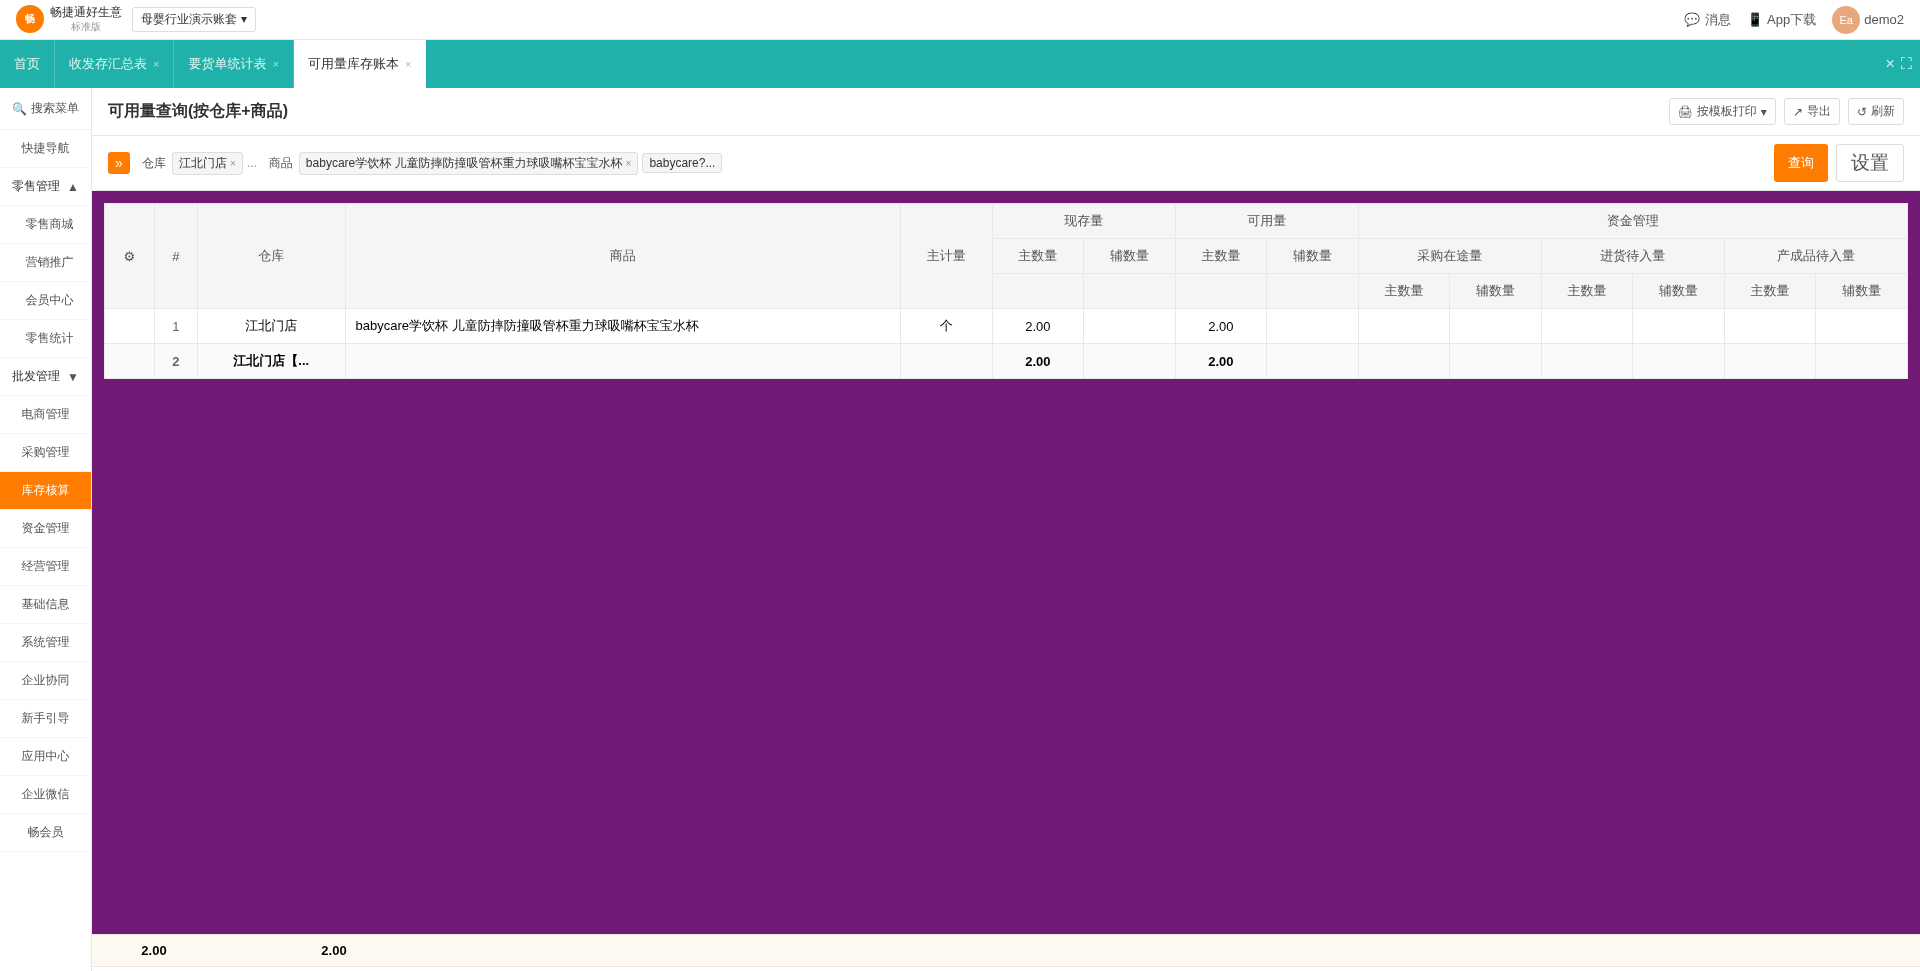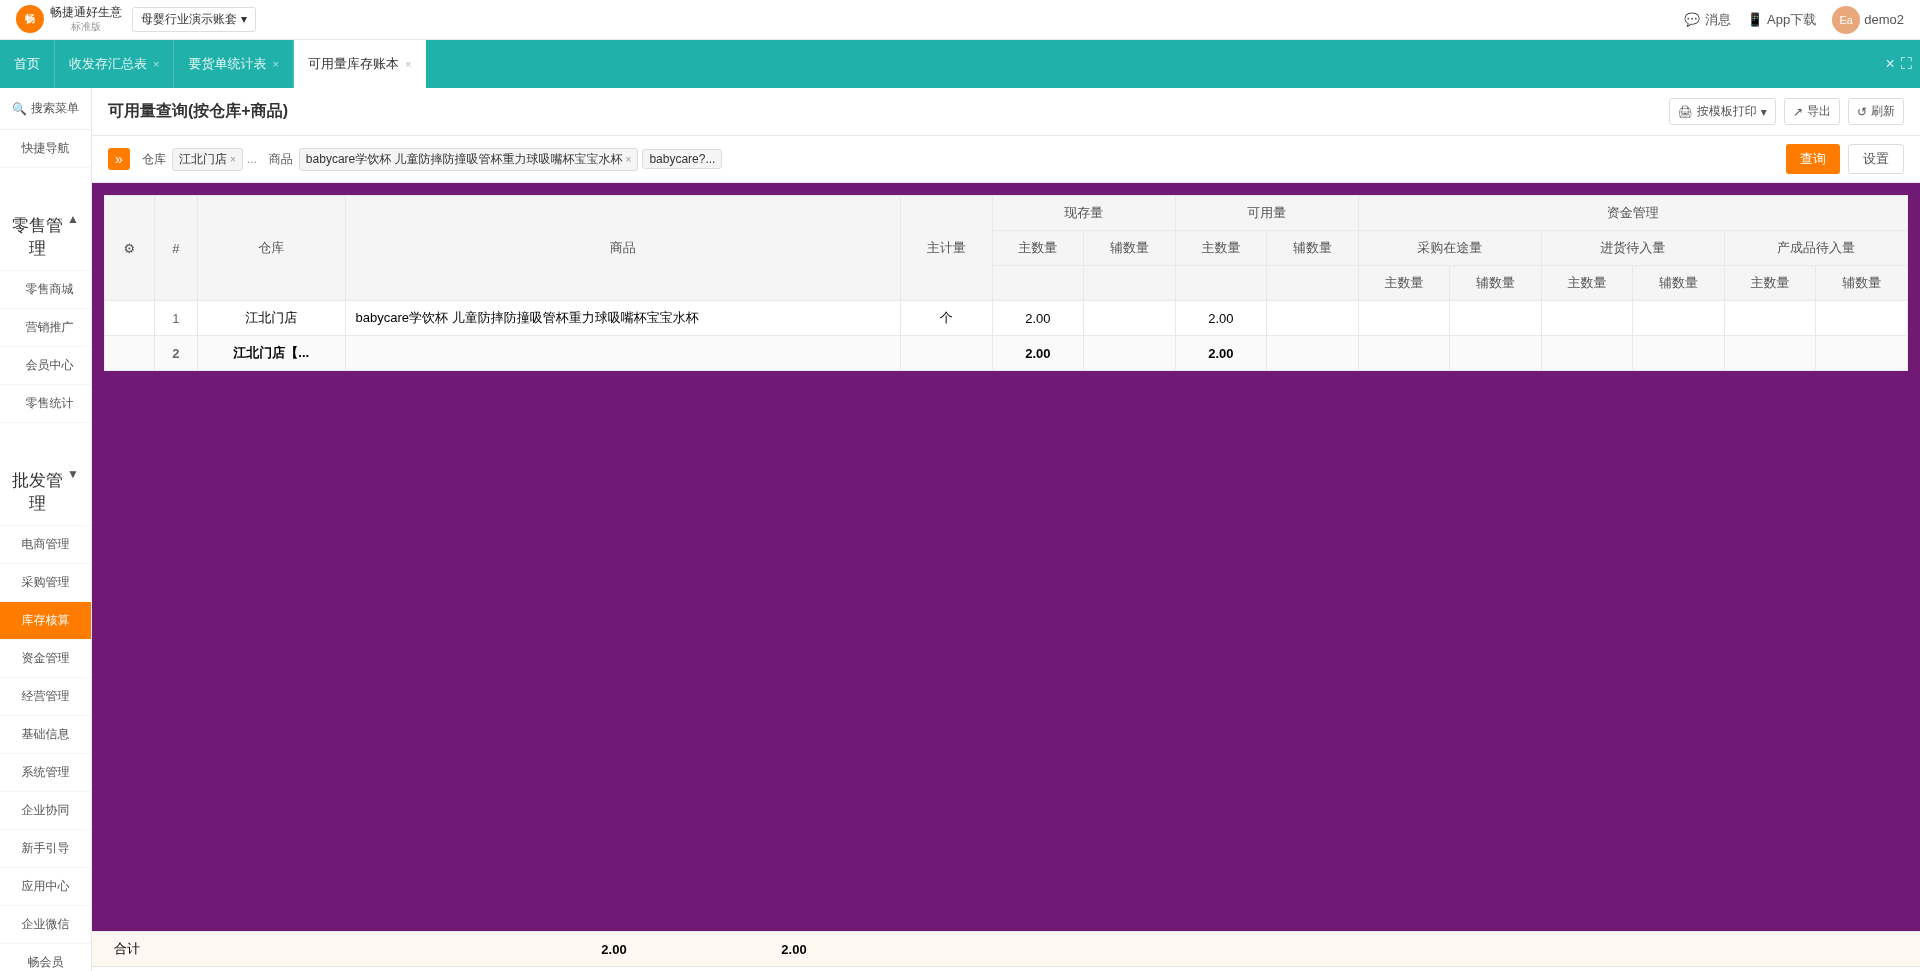--- a/index.html
+++ b/index.html
@@ -62,21 +62,21 @@
       border-right: 1px solid #e8e8e8;
       display: flex;
       flex-direction: column;
       overflow-y: auto;
     }
     .sidebar-search { padding: 8px; border-bottom: 1px solid #f0f0f0; }
     .sidebar-search-btn { width: 100%; background: none; border: none; font-size: 12px; color: #555; cursor: pointer; padding: 4px 0; display: flex; align-items: center; justify-content: center; gap: 4px; }
     .sidebar-nav-item { padding: 10px 8px; font-size: 12px; color: #555; cursor: pointer; text-align: center; border-bottom: 1px solid #f5f5f5; display: flex; align-items: center; justify-content: center; gap: 4px; }
     .sidebar-nav-item.active { background: #ff7c00; color: white; }
     .sidebar-nav-item.has-arrow { justify-content: space-between; padding: 10px 12px; }
-    .sidebar-section-label { font-size: 17px; color: #333; margin-top: 36px; }
+    .sidebar-section-label { font-size: 12px; color: #333; }
 
     
     .content-area { flex: 1; display: flex; flex-direction: column; overflow: hidden; background: #701a75; }
 
     
     .page-header { background: #fff; padding: 10px 16px; display: flex; align-items: center; justify-content: space-between; border-bottom: 1px solid #e8e8e8; }
     .page-title { font-size: 16px; font-weight: bold; color: #333; }
     .page-actions { display: flex; align-items: center; gap: 8px; }
     .btn-action { display: flex; align-items: center; gap: 4px; font-size: 12px; color: #555; cursor: pointer; padding: 4px 8px; border: 1px solid #ddd; border-radius: 3px; background: #fff; }
 
@@ -84,21 +84,21 @@
     .filter-bar { background: #fff; padding: 8px 16px; display: flex; align-items: center; gap: 12px; border-bottom: 1px solid #e8e8e8; }
     .filter-expand-btn { width: 22px; height: 22px; background: #ff7c00; color: white; border: none; cursor: pointer; border-radius: 3px; display: flex; align-items: center; justify-content: center; font-size: 14px; }
     .filter-item { display: flex; align-items: center; gap: 6px; font-size: 12px; color: #555; }
     .filter-label { color: #555; white-space: nowrap; }
     .filter-tags { display: flex; align-items: center; gap: 4px; flex-wrap: wrap; }
     .filter-tag { background: #f5f5f5; border: 1px solid #ddd; border-radius: 3px; padding: 2px 6px; font-size: 12px; color: #333; display: flex; align-items: center; gap: 3px; }
     .filter-tag .tag-close { color: #999; cursor: pointer; font-size: 10px; }
     .filter-more { color: #999; cursor: pointer; font-size: 12px; }
     .filter-actions { margin-left: auto; display: flex; gap: 8px; }
     .btn-query { background: #ff7c00; color: white; border: none; padding: 5px 14px; border-radius: 3px; cursor: pointer; font-size: 13px; }
-    .btn-settings { background: #fff; color: #555; border: 1px solid #ddd; padding: 5px 14px; border-radius: 3px; cursor: pointer; font-size: 13px; }
+    .btn-settings { background: #fff; color: #555; border: 1px solid #ddd; padding: 5px 14px; border-radius: 3px; cursor: pointer; font-size: 19px; }
 
     
     .table-wrapper { flex: 1; overflow: auto; padding: 12px; }
     .data-table { width: 100%; border-collapse: collapse; background: #fff; border: 1px solid #e8e8e8; font-size: 13px; }
     .data-table th, .data-table td { border: 1px solid #e8e8e8; padding: 8px 10px; text-align: center; }
     .data-table th { background: #f5f5f5; color: #555; font-weight: normal; }
     .data-table .row-num { color: #666; }
 
     
     .table-footer { background: #fef9f0; border-top: 1px solid #e8e8e8; padding: 8px 12px; }
@@ -358,21 +358,20 @@
             <td></td>
             <td></td>
             <td></td>
           </tr>
         </tbody>
       </table>
     </div>
 
     <div class="table-footer">
       <div style="display:flex; align-items:center; font-size:13px;">
-        <div style="width:460px; padding-left:10px;">合计</div>
         <div style="width:100px; text-align:center; font-weight:bold;">2.00</div>
         <div style="width:80px;"></div>
         <div style="width:100px; text-align:center; font-weight:bold;">2.00</div>
       </div>
     </div>
 
     <div class="scrollbar-area">
       <div style="height:8px; background:#e8e8e8; border-radius:4px; position:relative;">
         <div style="width:40%; height:100%; background:#bbb; border-radius:4px; position:absolute; left:25%;"></div>
       </div>

